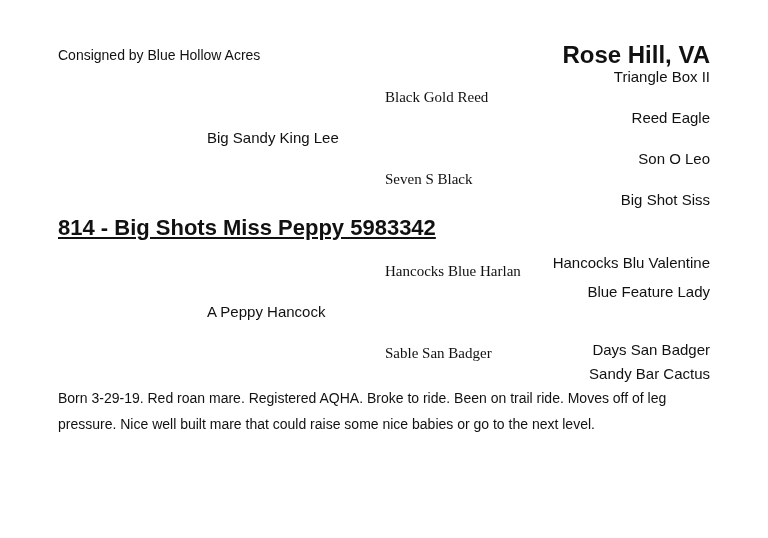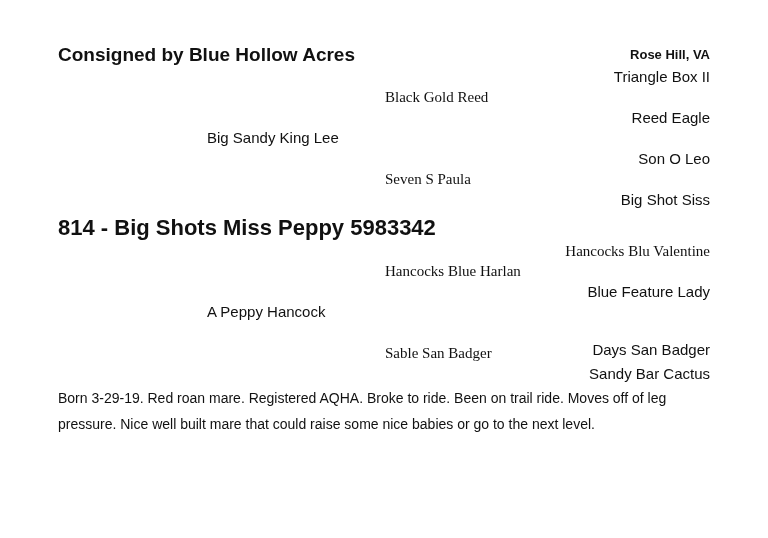--- a/index.html
+++ b/index.html
@@ -11,40 +11,41 @@
       width: 768px;
       height: 538px;
       position: relative;
       overflow: hidden;
       color: #111111;
       font-family: "Liberation Sans", "DejaVu Sans", sans-serif;
     }
     .abs { position: absolute; white-space: nowrap; }
     .consignor {
       left: 58px; top: 43px;
-      font-size: 19px; font-weight: bold;
+      font-size: 14px; font-weight: normal;
       line-height: 24px;
     }
     .location {
       right: 58px; top: 43px;
-      font-size: 13px; font-weight: bold;
+      font-size: 24px; font-weight: bold;
       line-height: 24px;
       text-align: right;
     }
     .ped {
       font-size: 15px;
       line-height: 18px;
     }
     .gen1 { left: 207px; }
     .gen2 { left: 385px; font-family: Liberation Serif, serif; }
     .gen3 { right: 58px; text-align: center; }
     .title {
       left: 58px; top: 214px;
       font-size: 22px; font-weight: bold;
       line-height: 28px;
+      text-decoration: underline;
     }
     .desc {
       position: absolute;
       left: 58px; top: 385px;
       width: 660px;
       font-size: 14px;
       line-height: 26px;
       white-space: normal;
     }
   </style>
@@ -54,26 +55,26 @@
 <div>
 
   <div class="abs consignor">Consigned by Blue Hollow Acres</div>
   <div class="abs location">Rose Hill, VA</div>
 
   <div class="abs ped gen3" style="top:68px;">Triangle Box II</div>
   <div class="abs ped gen2" style="top:88px;">Black Gold Reed</div>
   <div class="abs ped gen3" style="top:109px;">Reed Eagle</div>
   <div class="abs ped gen1" style="top:129px;">Big Sandy King Lee</div>
   <div class="abs ped gen3" style="top:150px;">Son O Leo</div>
-  <div class="abs ped gen2" style="top:170px;">Seven S Paula</div>
+  <div class="abs ped gen2" style="top:170px;">Seven S Black</div>
   <div class="abs ped gen3" style="top:191px;">Big Shot Siss</div>
 
   <div class="abs title">814 - Big Shots Miss Peppy 5983342</div>
 
-  <div class="abs ped gen3" style="top:242px;font-family:Liberation Serif, serif;">Hancocks Blu Valentine</div>
+  <div class="abs ped gen3" style="top:254px;">Hancocks Blu Valentine</div>
   <div class="abs ped gen2" style="top:262px;">Hancocks Blue Harlan</div>
   <div class="abs ped gen3" style="top:283px;">Blue Feature Lady</div>
   <div class="abs ped gen1" style="top:303px;">A Peppy Hancock</div>
   <div class="abs ped gen3" style="top:341px;">Days San Badger</div>
   <div class="abs ped gen2" style="top:344px;text-align:right;">Sable San Badger</div>
   <div class="abs ped gen3" style="top:365px;">Sandy Bar Cactus</div>
 
   <div class="desc">Born 3-29-19. Red roan mare. Registered AQHA. Broke to ride. Been on trail ride. Moves off of leg pressure. Nice well built mare that could raise some nice babies or go to the next level.</div>
 
 </div>

